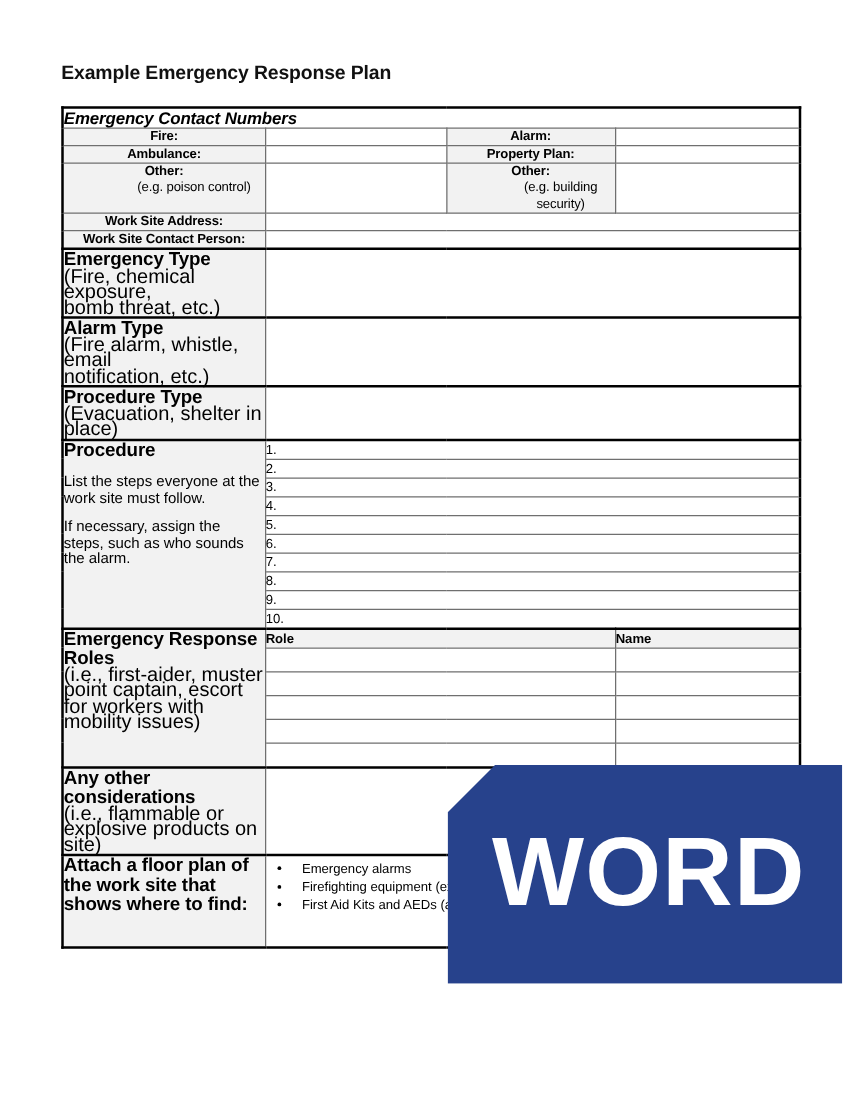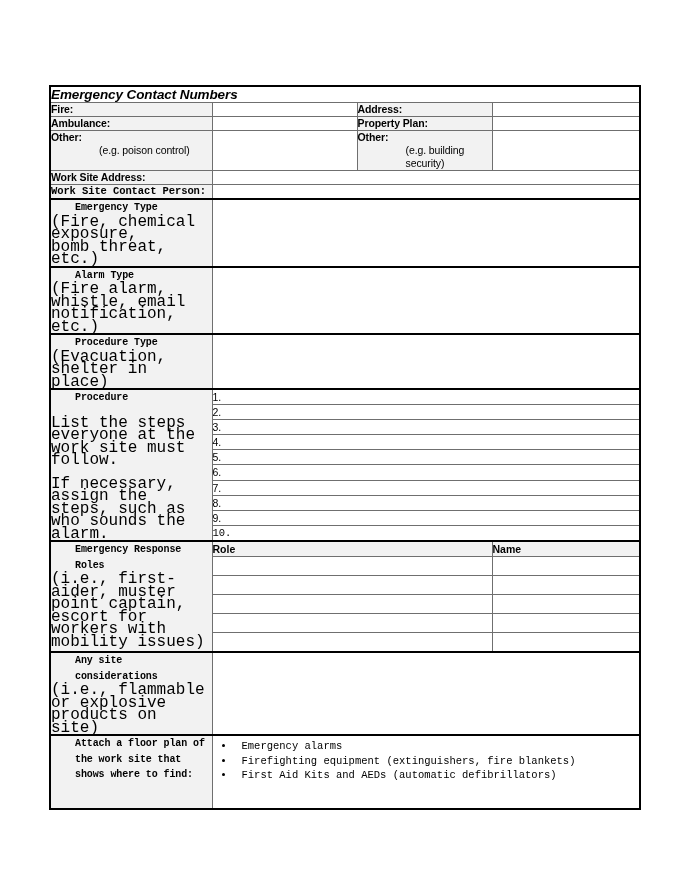--- a/index.html
+++ b/index.html
@@ -48,72 +48,71 @@
   }
   .erp-table td, .erp-table th {
     border: 1px solid #6f6f6f;
     padding: 0;
     vertical-align: top;
     background: #ffffff;
   }
 
   
   .thick-top { border-top: 2.5px solid #000000 !important; }
-  .thick-bottom { border-bottom: 2.5px solid #000000 !important; font-family: Liberation Mono, monospace; }
+  .thick-bottom { border-bottom: 2.5px solid #000000 !important; }
   .thick-left { border-left: 2.5px solid #000000 !important; }
   .thick-right { border-right: 2.5px solid #000000 !important; }
 
   .shade { background: #f2f2f2 !important; }
 
   .cell-pad { padding: 2px 4px 3px 4px; }
 
   .hdr-band {
     font-size: 13.5px;
     font-weight: bold;
     padding: 4px 6px 5px 7px;
     letter-spacing: -0.1px;
     font-style: italic;
   }
 
   .lbl-right {
-    text-align: left;
+    text-align: center;
     font-size: 10.5px;
     font-weight: bold;
     padding: 2px 5px 3px 4px;
     line-height: 13px;
     letter-spacing: -0.1px;
   }
   .lbl-right .sub {
     font-weight: normal;
     font-size: 10.5px;
     display: block;
     padding-left: 48px;
   }
 
   .blk-label {
     padding: 3px 5px 4px 6px;
     line-height: 12.5px;
   }
   .blk-label .big {
     display: block;
-    font-size: 10px;
+    font-size: 15px;
     font-weight: bold;
     line-height: 15.5px;
     letter-spacing: -0.1px;
-    padding-left: 24px;
   }
   .blk-label .small {
     display: block;
     font-size: 16px;
     font-weight: normal;
     line-height: 12.5px;
   }
   .blk-label .para {
     display: block;
-    font-size: 16px;
+    font-size: 12px;
     font-weight: normal;
     line-height: 12.5px;
     margin-top: 11px;
   }
 
   .num-cell {
     font-size: 10.5px;
     padding: 2px 4px 3px 5px;
     height: 14px;
     line-height: 14px;
@@ -162,38 +161,39 @@
     margin-top: -6px;
     margin-left: 6px;
     white-space: nowrap;
   }
 </style>
 </head>
 <body>
 
 <div class="page">
 
+  <div class="doc-title">Example Emergency Response Plan</div>
 
   <table class="erp-table">
     <colgroup>
       <col style="width:162px">
       <col style="width:145px">
       <col style="width:135px">
       <col style="width:148px">
     </colgroup>
     <tbody>
 
       <tr>
         <td colspan="4" class="hdr-band thick-top thick-left thick-right">Emergency Contact Numbers</td>
       </tr>
 
       <tr>
         <td class="lbl-right shade thick-left">Fire:</td>
         <td class="cell-pad"></td>
-        <td class="lbl-right shade">Address:</td>
+        <td class="lbl-right shade">Alarm:</td>
         <td class="cell-pad thick-right"></td>
       </tr>
 
       <tr>
         <td class="lbl-right shade thick-left">Ambulance:</td>
         <td class="cell-pad"></td>
         <td class="lbl-right shade">Property Plan:</td>
         <td class="cell-pad thick-right"></td>
       </tr>
 
@@ -307,21 +307,21 @@
         <td colspan="2" class="empty-row-cell">&nbsp;</td>
         <td class="empty-row-cell thick-right">&nbsp;</td>
       </tr>
       <tr>
         <td colspan="2" class="empty-row-cell thick-bottom">&nbsp;</td>
         <td class="empty-row-cell thick-right thick-bottom">&nbsp;</td>
       </tr>
 
       <tr>
         <td class="blk-label shade thick-left thick-bottom" style="height:50px;">
-          <span class="big">Any site</span>
+          <span class="big">Any other</span>
           <span class="big">considerations</span>
           <span class="small">(i.e., flammable or explosive products on site)</span>
         </td>
         <td colspan="3" class="cell-pad thick-right thick-bottom"></td>
       </tr>
 
       <tr>
         <td class="blk-label shade thick-left thick-bottom" style="height:72px;">
           <span class="big">Attach a floor plan of the work site that shows where to find:</span>
         </td>
@@ -330,14 +330,17 @@
             <li>Emergency alarms</li>
             <li>Firefighting equipment (extinguishers, fire blankets)</li>
             <li>First Aid Kits and AEDs (automatic defibrillators)</li>
           </ul>
         </td>
       </tr>
 
     </tbody>
   </table>
 
+  <div class="word-badge">
+    <span class="word-text">WORD</span>
+  </div>
 
 </div>
 
 </body></html>

